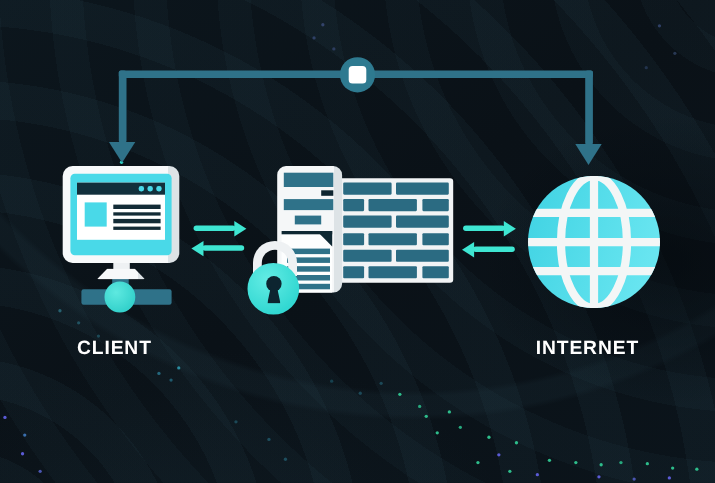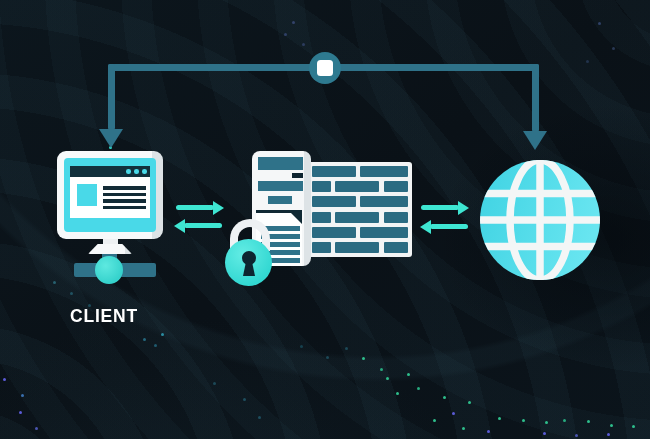--- a/index.html
+++ b/index.html
@@ -225,14 +225,15 @@
     <g clip-path="url(#gclip)" stroke="#f3f6f6" stroke-width="7.5" fill="none">
       <line x1="-4" y1="34.5" x2="126" y2="34.5"></line>
       <line x1="-4" y1="61" x2="126" y2="61"></line>
       <line x1="-4" y1="87.5" x2="126" y2="87.5"></line>
       <line x1="61" y1="-4" x2="61" y2="126"></line>
       <ellipse cx="61" cy="61" rx="30" ry="60"></ellipse>
     </g>
   </svg>
 
   <div class="abs nlabel client">CLIENT</div>
+  <div class="abs nlabel internet">INTERNET</div>
 
 </div>
 
 </body></html>

